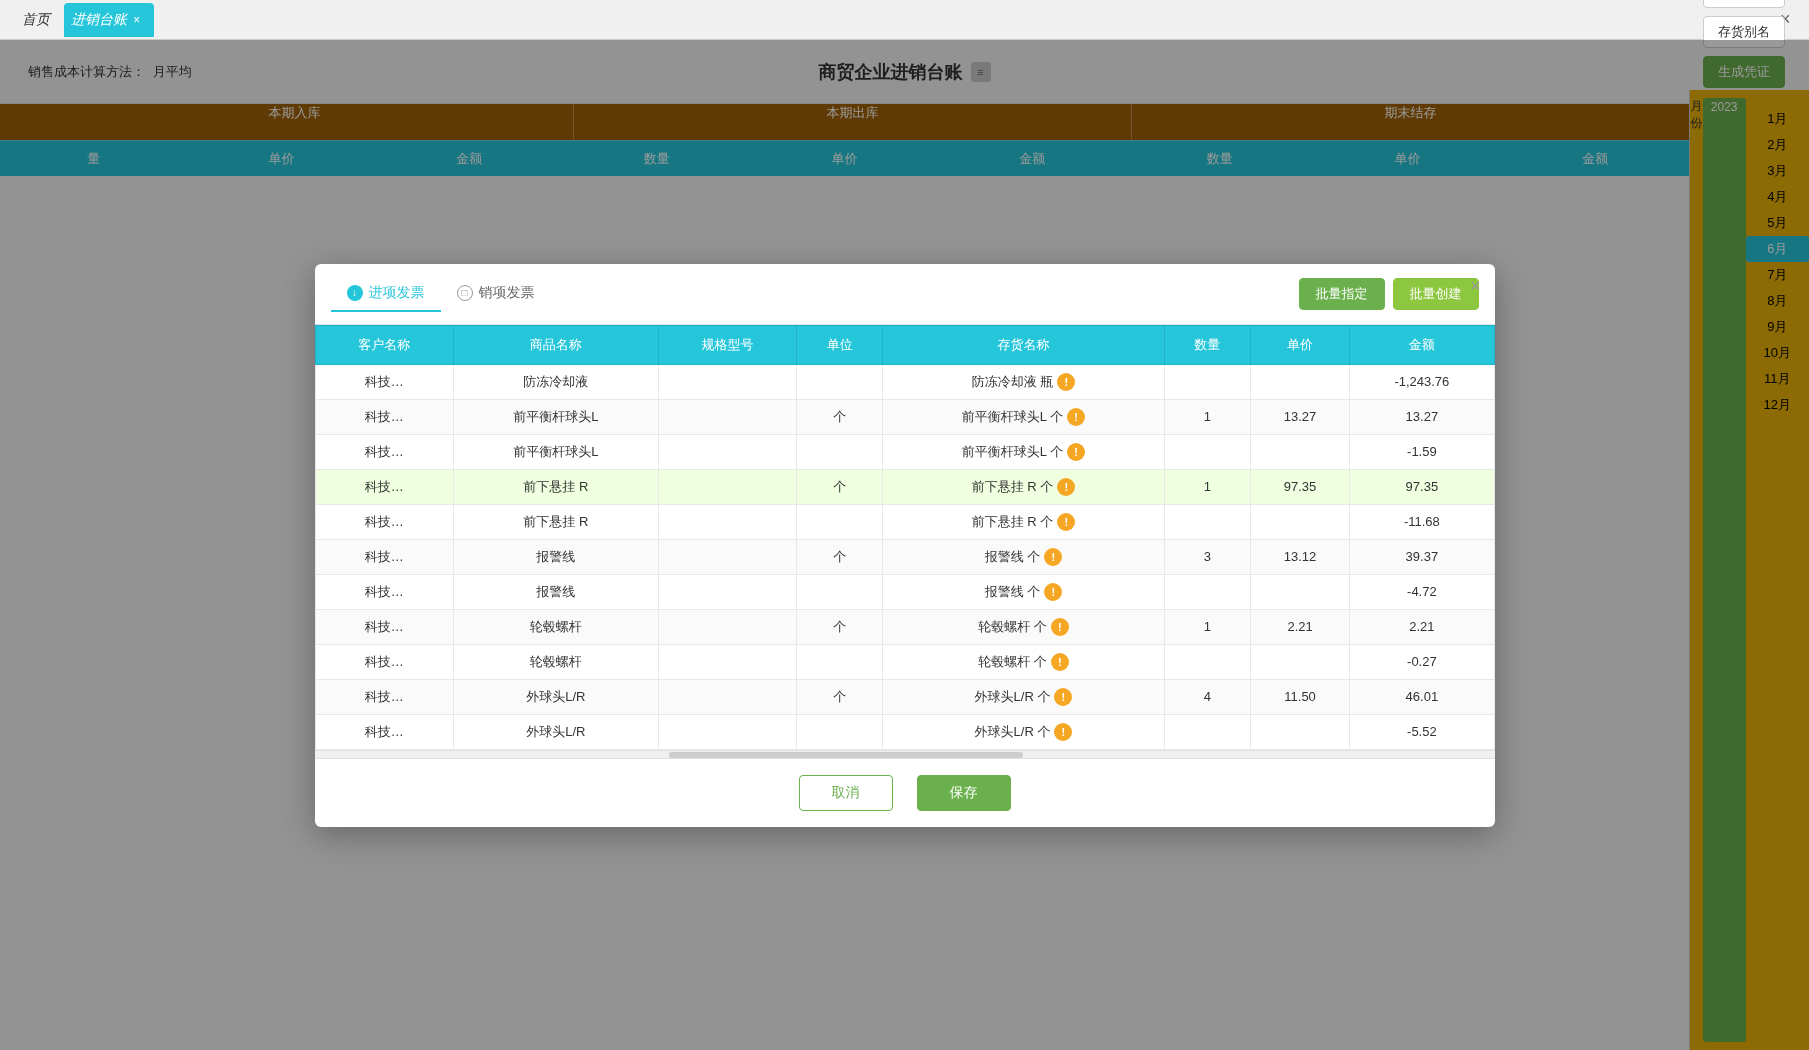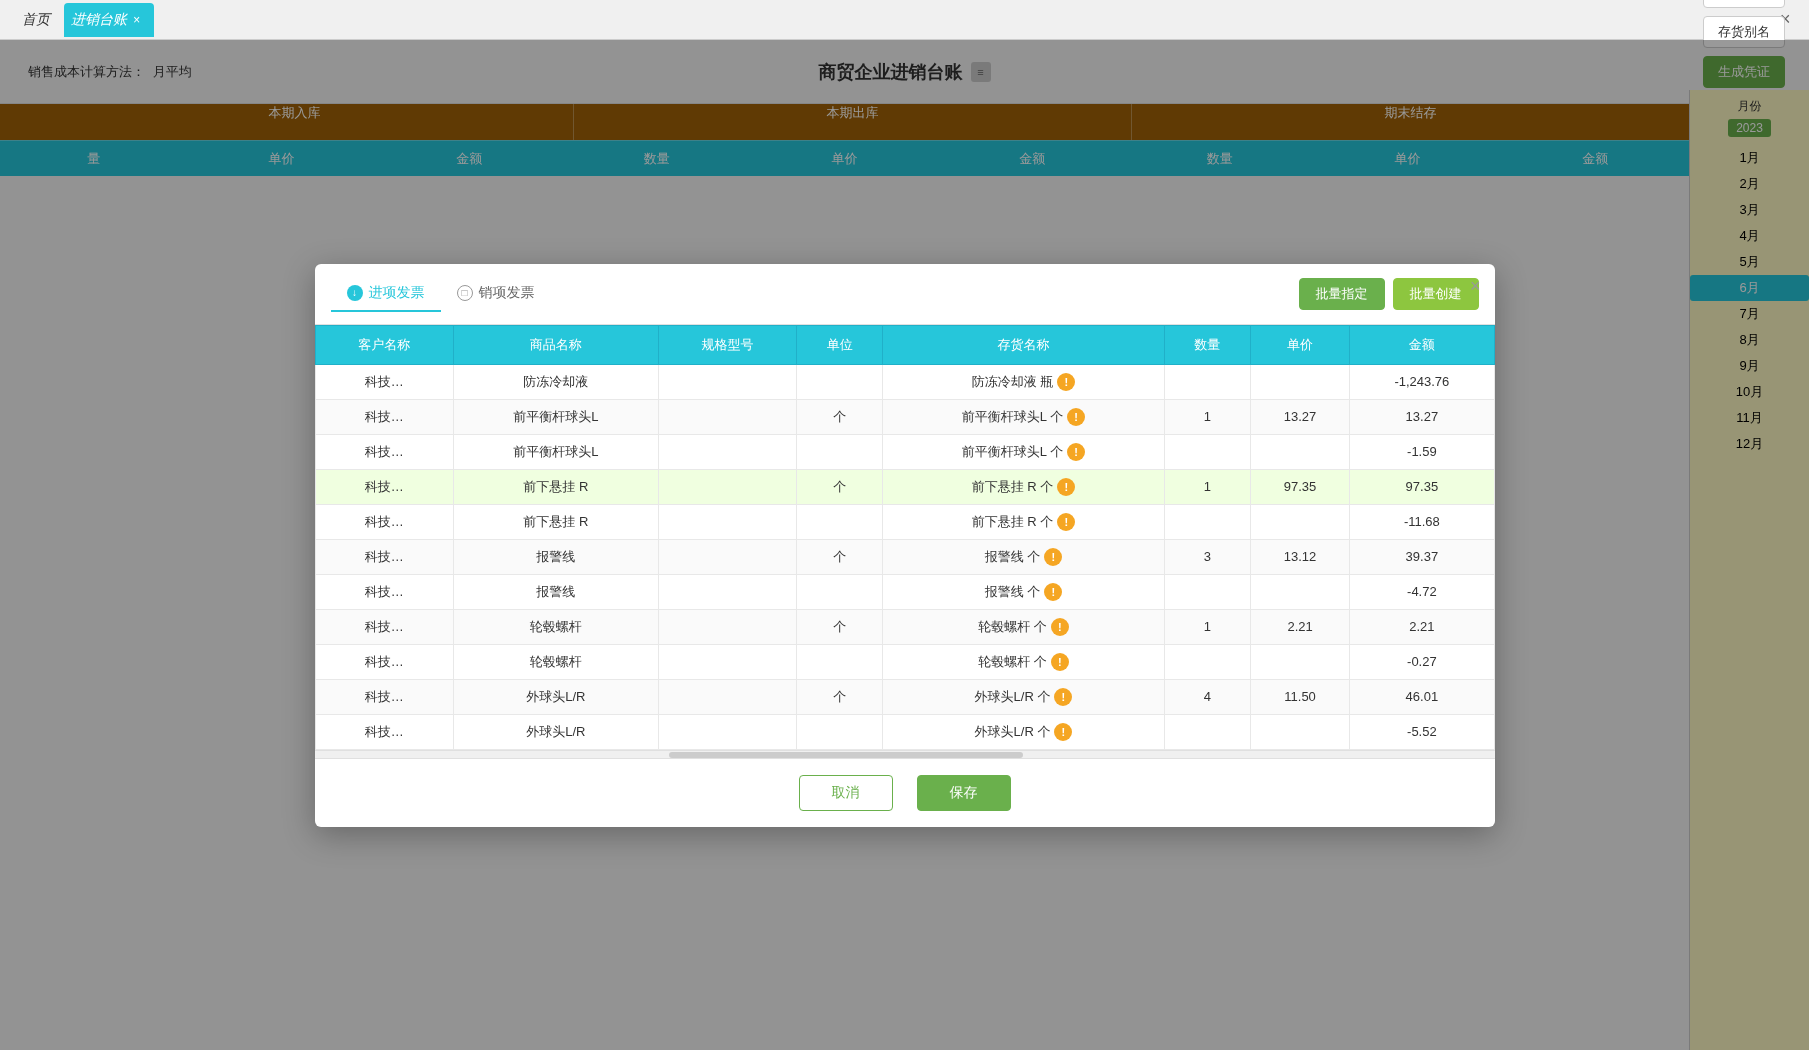--- a/index.html
+++ b/index.html
@@ -104,21 +104,21 @@
     <div style="flex:1; text-align:center;">单价</div>
     <div style="flex:1; text-align:center;">金额</div>
     <div style="flex:1; text-align:center;">数量</div>
     <div style="flex:1; text-align:center;">单价</div>
     <div style="flex:1; text-align:center;">金额</div>
     <div style="flex:1; text-align:center;">数量</div>
     <div style="flex:1; text-align:center;">单价</div>
     <div style="flex:1; text-align:center;">金额</div>
   </div>
 
-  <div style="position:absolute; right:0; top:50px; width:120px; background:#fef9c3; height:calc(100% - 50px); border-left:1px solid #ccc; overflow:hidden; display:flex; flex-direction:column; align-items:center; padding:8px 0;">
+  <div style="position:absolute; right:0; top:50px; width:120px; background:#eab308; height:calc(100% - 50px); border-left:1px solid #ccc; overflow:hidden; display:flex; padding:8px 0;">
     <div style="font-size:12px; text-align:center; color:#333; margin-bottom:4px;">月份</div>
     <div class="year-badge">2023</div>
     <div id="month-list" style="width:100%; margin-top:8px;">
         <div class="month-item">1月</div>
         <div class="month-item">2月</div>
         <div class="month-item">3月</div>
         <div class="month-item">4月</div>
         <div class="month-item">5月</div>
         <div class="month-item active">6月</div>
         <div class="month-item">7月</div>

